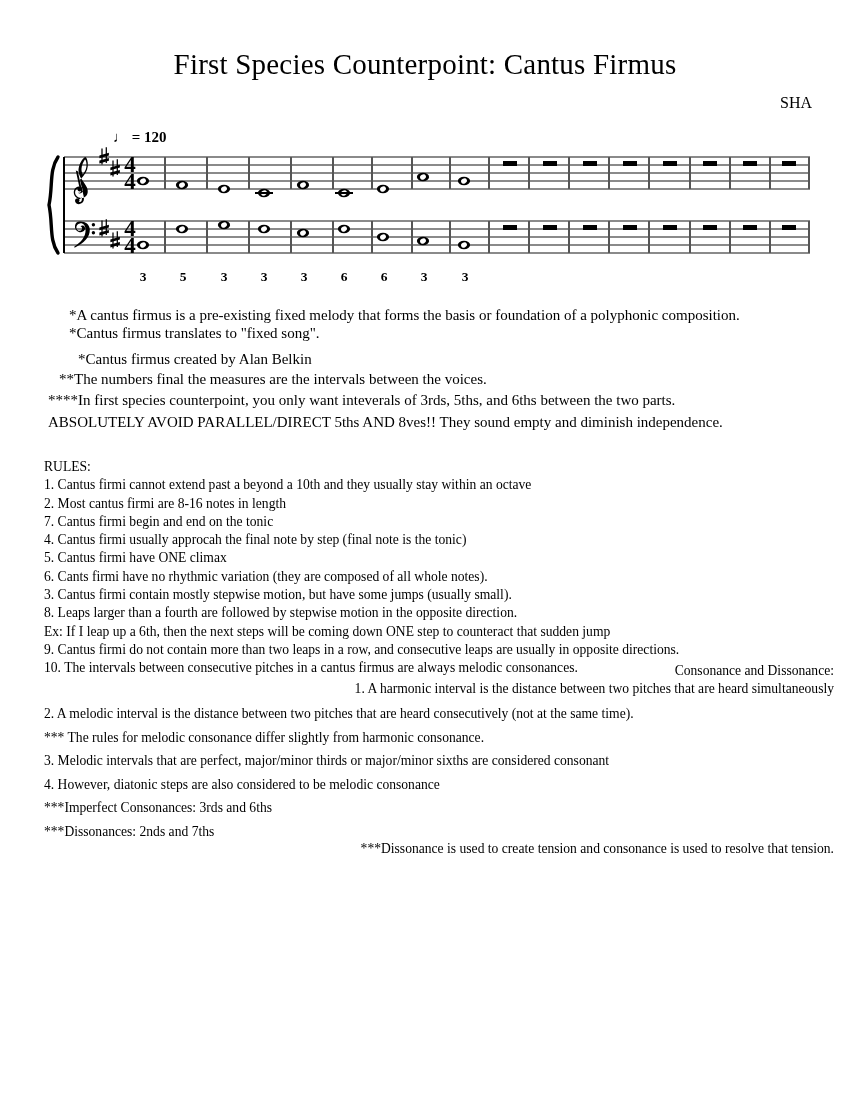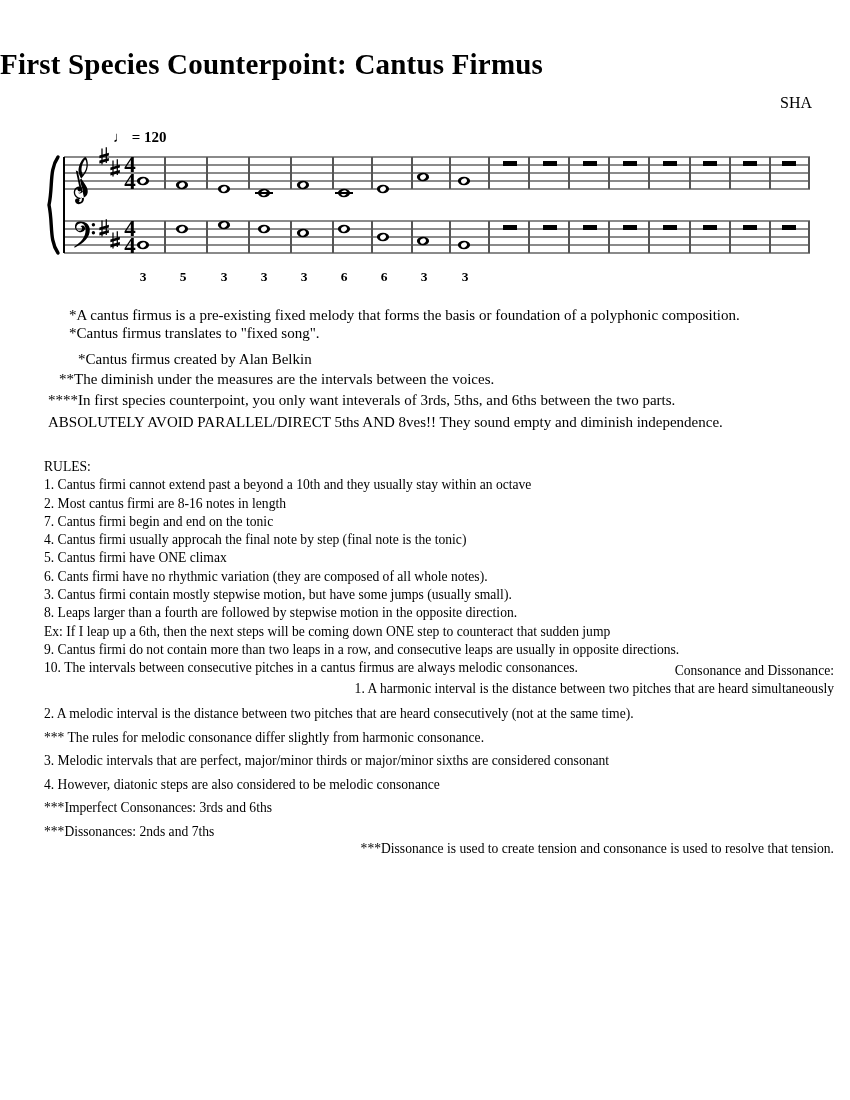--- a/index.html
+++ b/index.html
@@ -16,22 +16,23 @@
     color: #000000;
     overflow: hidden;
   }
 
   
   #doc-title {
     position: absolute;
     top: 30px;
     left: 0;
     width: 850px;
+    text-align: center;
     font-size: 29px;
-    font-weight: bold;
+    font-weight: normal;
     letter-spacing: 0.2px;
     line-height: 1.1;
   }
   #composer {
     position: absolute;
     top: 94px;
     left: 0;
     width: 812px;
     text-align: right;
     font-size: 16px;
@@ -296,21 +297,21 @@
 <div class="interval-num" style="left:254px">3</div>
 <div class="interval-num" style="left:294px">3</div>
 <div class="interval-num" style="left:334px">6</div>
 <div class="interval-num" style="left:374px">6</div>
 <div class="interval-num" style="left:414px">3</div>
 <div class="interval-num" style="left:455px">3</div>
 
 <div class="note-line" style="left:69px;  top:306px">*A cantus firmus is a pre-existing fixed melody that forms the basis or foundation of a polyphonic composition.</div>
 <div class="note-line" style="left:69px;  top:324px">*Cantus firmus translates to "fixed song".</div>
 <div class="note-line" style="left:78px;  top:350px">*Cantus firmus created by Alan Belkin</div>
-<div class="note-line" style="left:59px;  top:370px">**The diminish under the measures are the intervals between the voices.</div>
+<div class="note-line" style="left:59px;  top:370px">**The numbers final the measures are the intervals between the voices.</div>
 <div class="note-line" style="left:48px;  top:391px">****In first species counterpoint, you only want inteverals of 3rds, 5ths, and 6ths between the two parts.</div>
 <div class="note-line" style="left:48px;  top:413px">ABSOLUTELY AVOID PARALLEL/DIRECT 5ths AND 8ves!! They sound empty and diminish independence.</div>
 
 <div class="rules-block">
   <div>RULES:</div>
   <div>1. Cantus firmi cannot extend past a beyond a 10th and they usually stay within an octave</div>
   <div>2. Most cantus firmi are 8-16 notes in length</div>
   <div>7. Cantus firmi begin and end on the tonic</div>
   <div>4. Cantus firmi usually approcah the final note by step (final note is the tonic)</div>
   <div>5. Cantus firmi have ONE climax</div>

